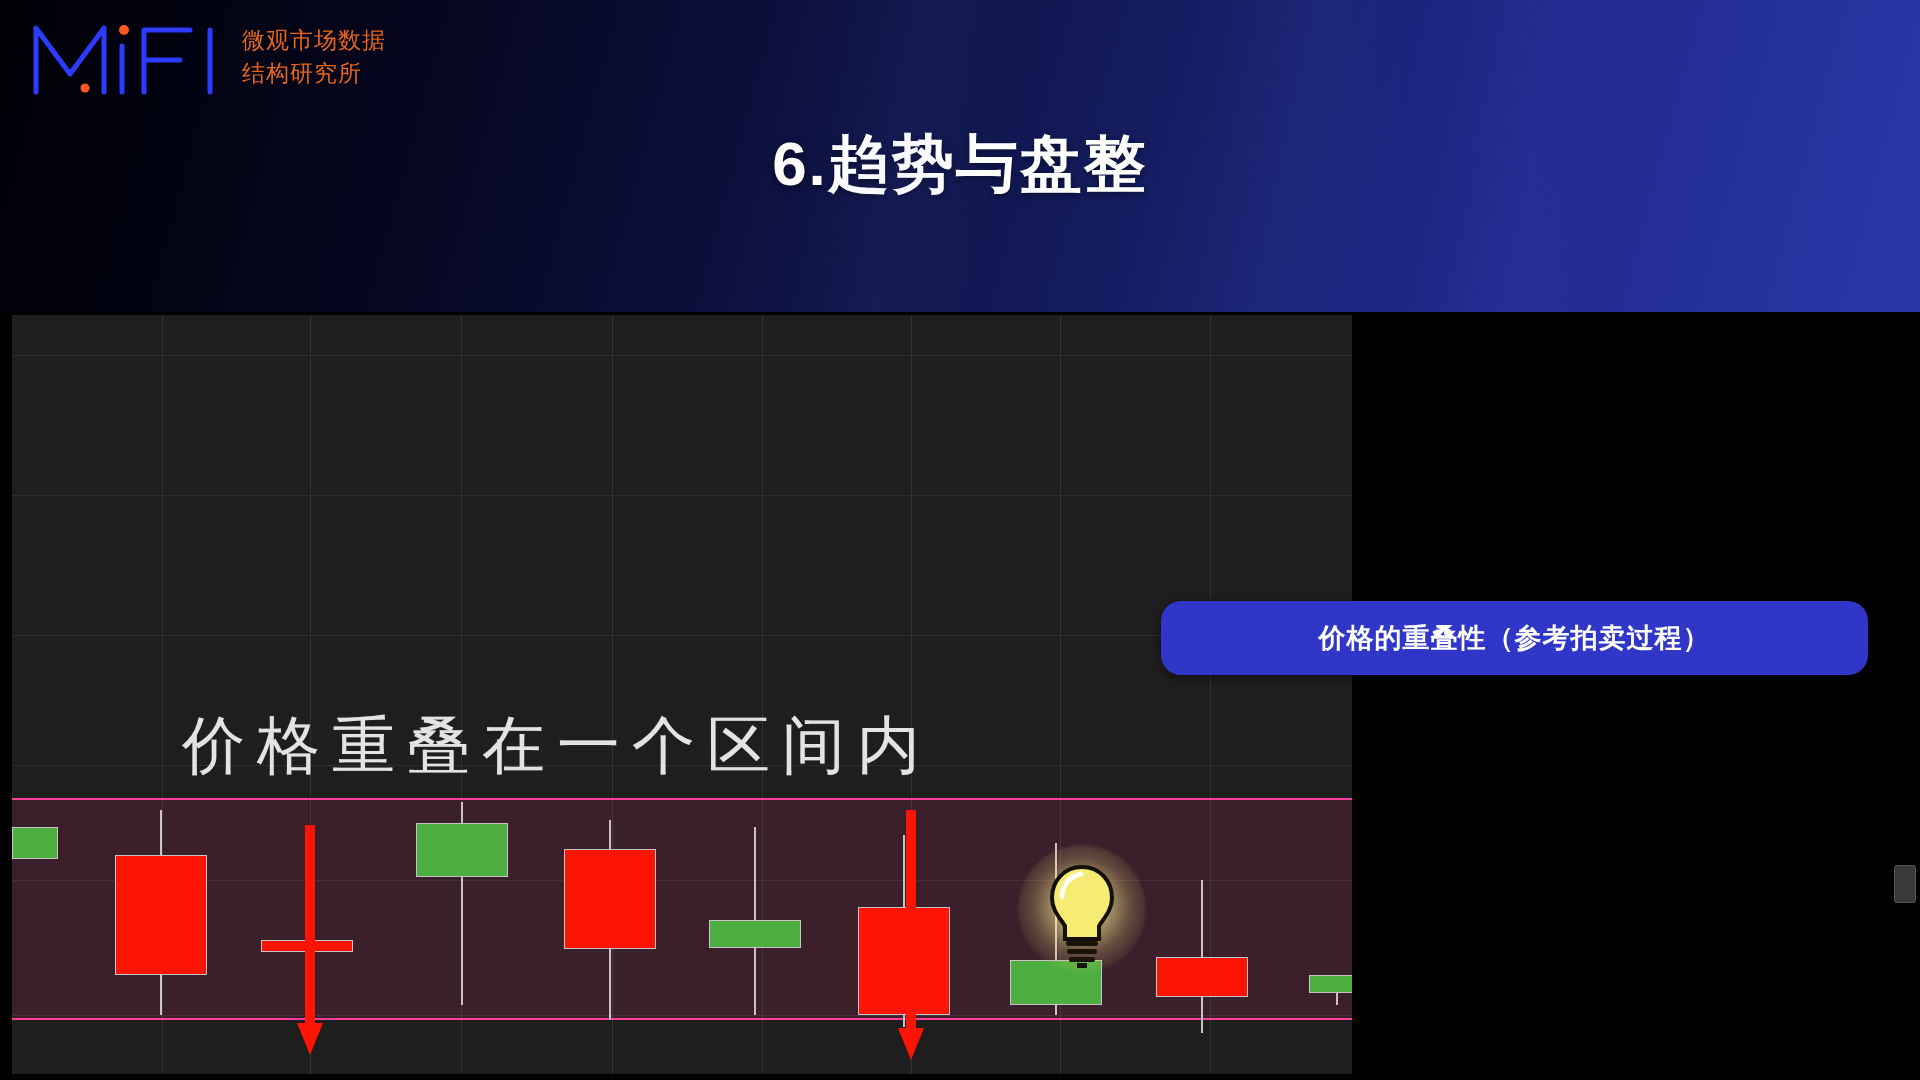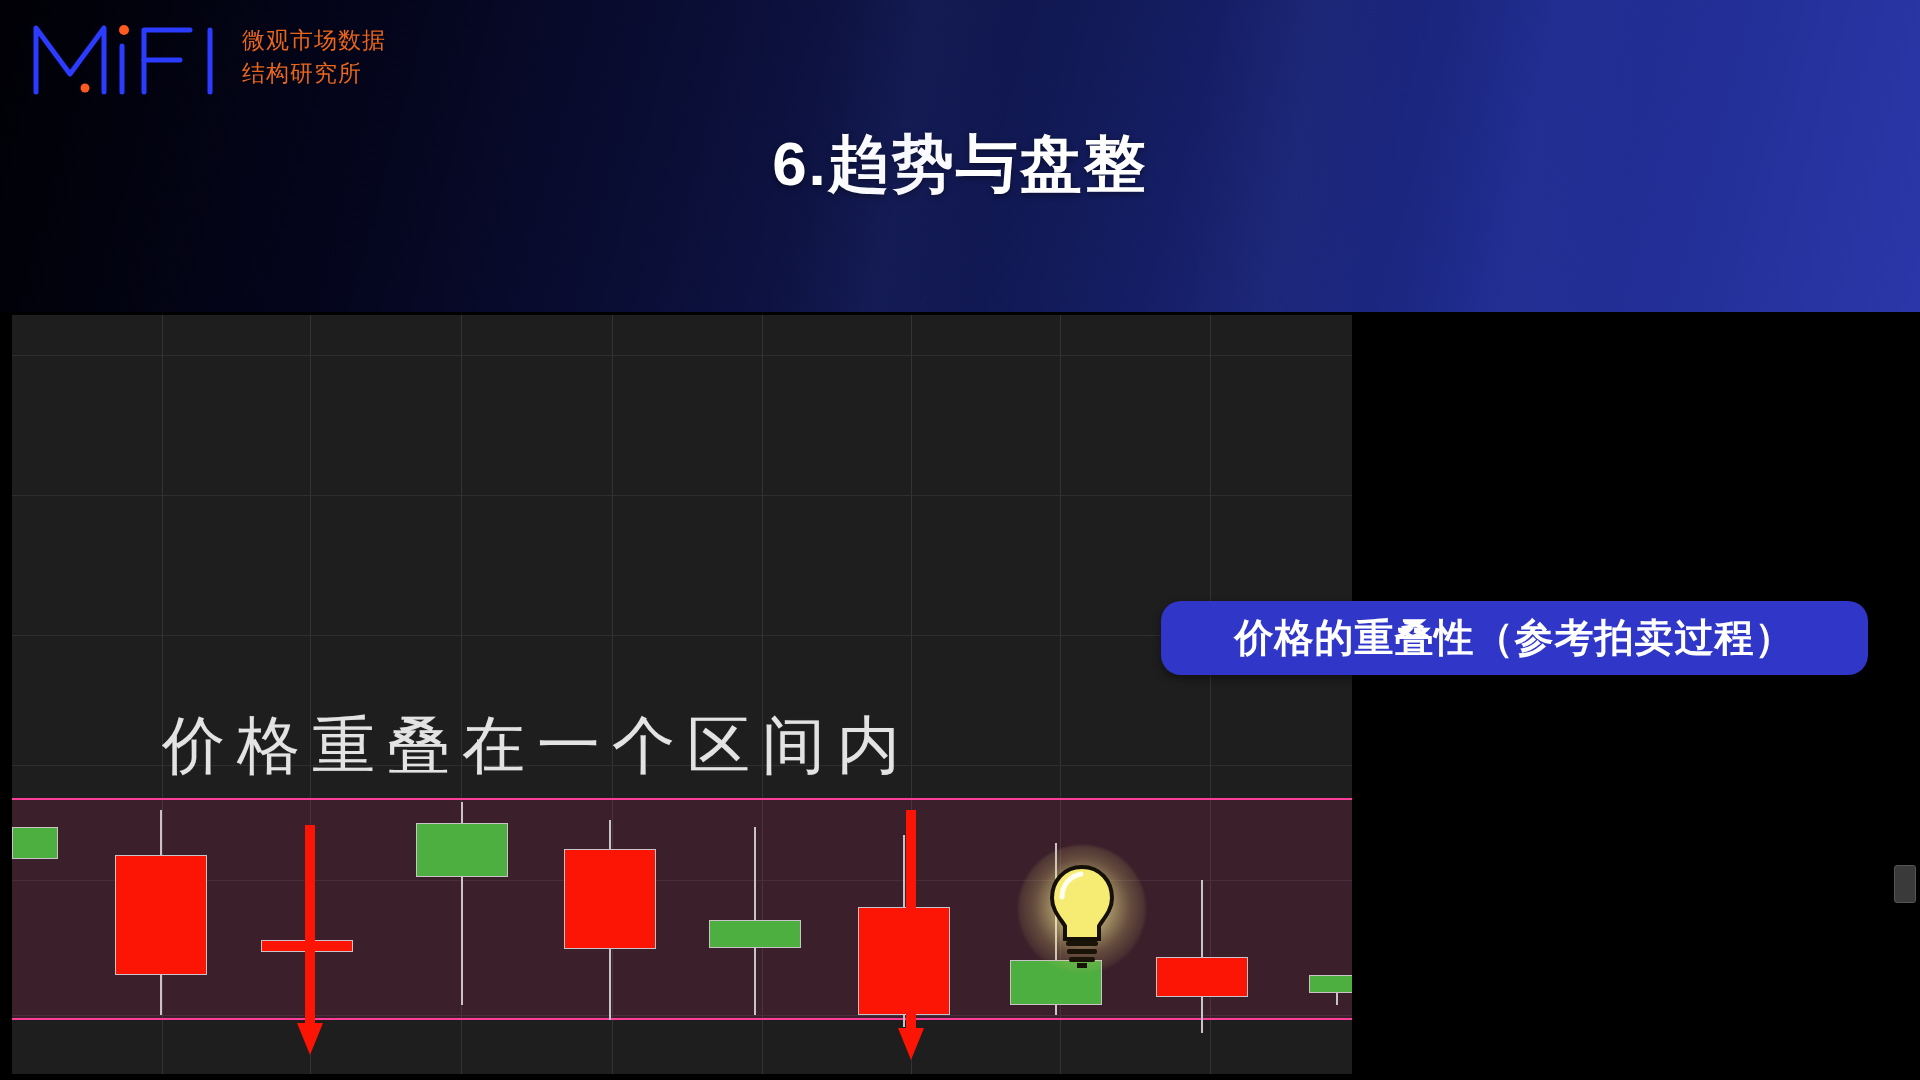--- a/index.html
+++ b/index.html
@@ -51,20 +51,21 @@
     border:2px solid #ff3d9a;
   }
 
   
   #hand-note{
     position:absolute; left:150px; top:388px;
     color:#e3e3e3; font-size:63px; letter-spacing:12px;
     font-family:"DejaVu Serif","Liberation Serif",serif; font-weight:400;
     text-shadow:0 0 1px rgba(255,255,255,.25);
     white-space:nowrap;
+    padding-left:20px;
   }
 
   
   .arrow{ position:absolute; width:26px; }
   .arrow .shaft{ position:absolute; left:8px; top:0; width:10px; background:#fc1405; }
   .arrow .head{
     position:absolute; left:0; width:0; height:0;
     border-left:13px solid transparent; border-right:13px solid transparent;
     border-top:32px solid #fc1405;
   }
@@ -79,21 +80,21 @@
   }
   #bulb-svg{ position:absolute; left:28px; top:18px; }
 
   
   #callout{
     position:absolute; left:1161px; top:601px; width:707px; height:74px;
     background:#2f36c8; border-radius:20px;
     display:flex; align-items:center; justify-content:center;
     box-shadow:0 3px 10px rgba(0,0,0,.45);
   }
-  #callout-text{ color:#fff; font-size:39px; font-weight:700; letter-spacing:1px; white-space:nowrap; }
+  #callout-text{ color:#fff; font-size:27px; font-weight:700; letter-spacing:1px; white-space:nowrap; }
 
   
   .candle{ position:absolute; }
   .candle .wick{ position:absolute; width:2px; background:#c9c2c6; left:50%; margin-left:-1px; }
   .candle .body{ position:absolute; left:0; width:100%; border:1px solid #c9c2c6; }
   .up   .body{ background:#4caf3f; }
   .down .body{ background:#fc1405; }
 
   
   #right-black{ position:absolute; left:1352px; top:315px; width:568px; height:765px; background:#000; }

